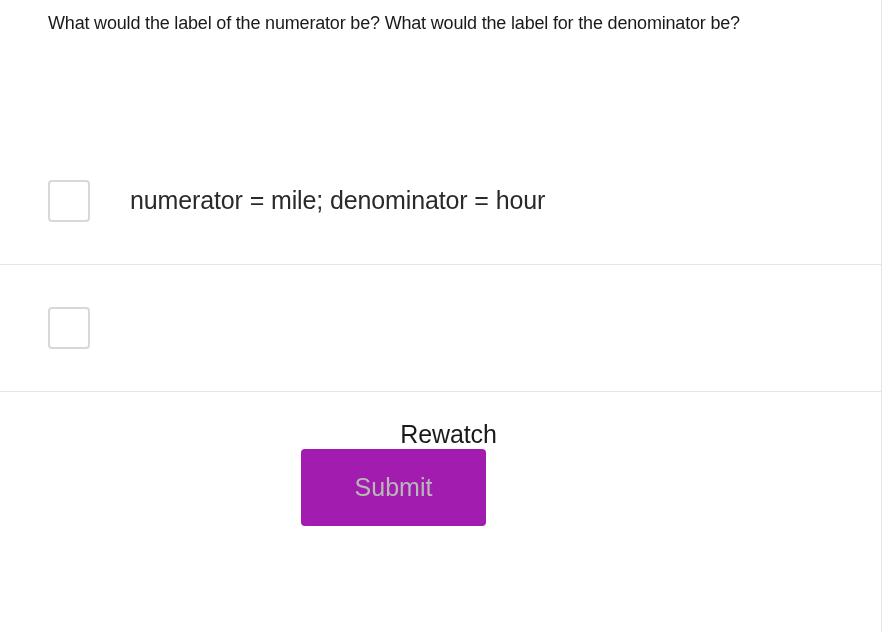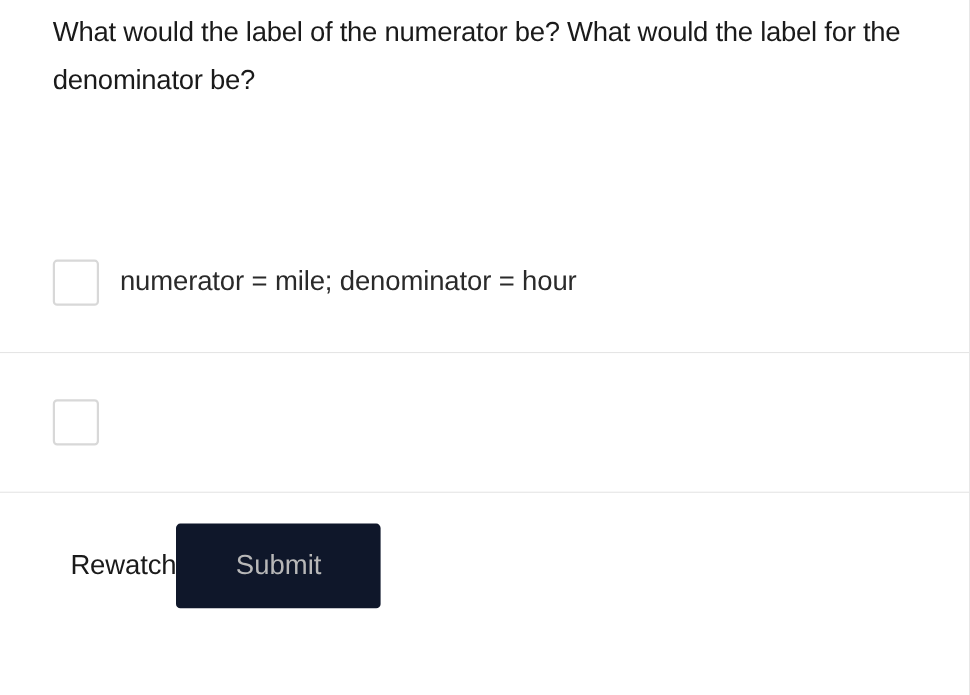--- a/index.html
+++ b/index.html
@@ -14,21 +14,21 @@
       height: 632px;
       position: relative;
     }
     .container {
       width: 100%;
       height: 100%;
       border-right: 1px solid #e5e5e5;
     }
     .question {
       padding: 8px 48px 0 48px;
-      font-size: 25px;
+      font-size: 18px;
       font-weight: 500;
       color: #1a1a1a;
       line-height: 1.75;
       letter-spacing: -0.01em;
     }
     .options {
       margin-top: 98px;
     }
     .option-row {
       display: flex;
@@ -39,45 +39,46 @@
     .checkbox {
       width: 42px;
       height: 42px;
       border: 2px solid #d8d8d8;
       border-radius: 4px;
       background: #ffffff;
       flex-shrink: 0;
       cursor: pointer;
     }
     .option-label {
-      margin-left: 19px;
+      margin-left: 40px;
       font-size: 25px;
       font-weight: 400;
       color: #2a2a2a;
       letter-spacing: -0.005em;
     }
     .actions {
       display: flex;
       align-items: center;
       padding: 28px 48px 0 64px;
+      flex-direction: column;
     }
     .rewatch {
       font-size: 25px;
       font-weight: 500;
       color: #1a1a1a;
       cursor: pointer;
       background: none;
       border: none;
       letter-spacing: -0.005em;
     }
     .submit {
       font-size: 25px;
       font-weight: 400;
       color: #b8b8b8;
-      background: #0f172a;
+      background: #a21caf;
       border: none;
       border-radius: 4px;
       padding: 24px 54px;
       cursor: pointer;
       margin-right: 110px;
     }
   </style>
 </head>
 <body>
 

